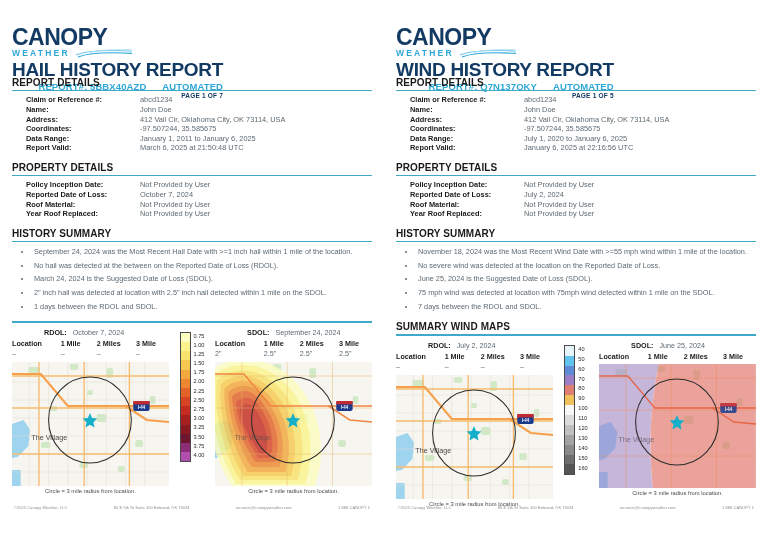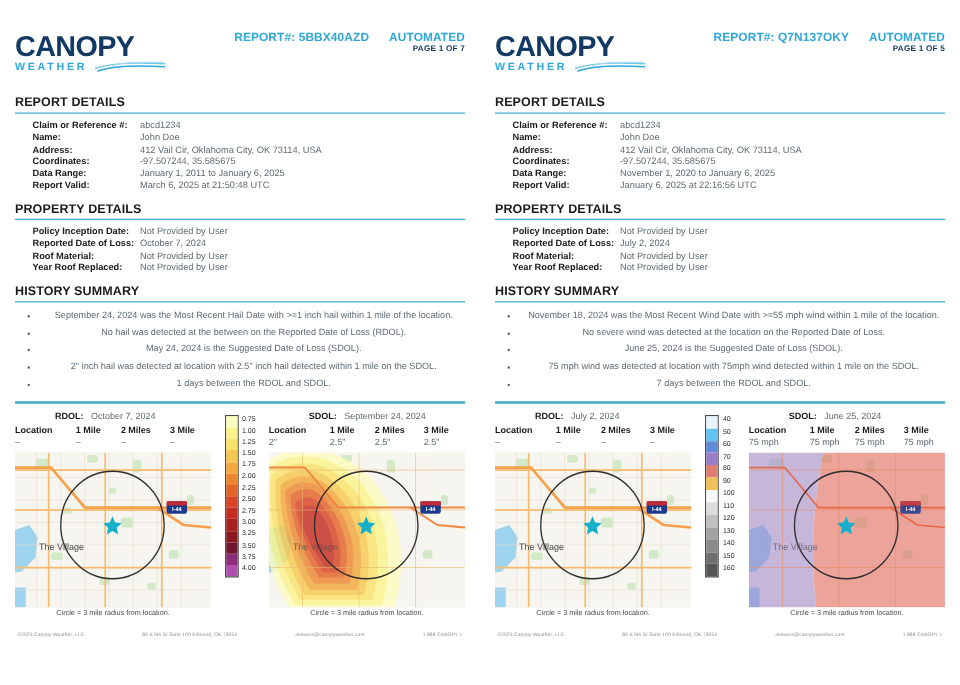--- a/index.html
+++ b/index.html
@@ -29,20 +29,21 @@
     position: absolute;
     left: 12px; right: 12px; top: 22px;
   }
 
   
   .hdr {
     display: flex;
     justify-content: space-between;
     align-items: flex-start;
     height: 46px;
+    flex-direction: column;
   }
   .logo { padding-top: 4px; }
   .logo-canopy {
     font-size: 23px;
     font-weight: bold;
     letter-spacing: -0.5px;
     color: #123A63;
     line-height: 22px;
     font-family: "Liberation Sans", sans-serif;
   }
@@ -113,30 +114,29 @@
     font-size: 7.4px;
     line-height: 9.6px;
   }
   .drow { display: flex; }
   .dlabel {
     width: 86px;
     font-weight: bold;
     color: #1b1b1b;
     flex: 0 0 86px;
   }
-  .dval { color: #5d6a73; }
+  .dval { color: #5d6a73; margin-left: 28px; }
 
   
   .bullets {
     margin-top: 5px;
     padding-left: 20px;
     font-size: 7.3px;
     line-height: 10.5px;
     color: #5d6a73;
-    text-align: center;
   }
   .bullets li { margin-bottom: 3.2px; padding-left: 2px; }
   .bullets li::marker { color: #5d6a73; font-size: 7px; }
 
   
   .maps-wrap {
     margin-top: 5px;
     display: flex;
     gap: 0px;
     position: relative;
@@ -248,20 +248,21 @@
           <div class="logo-sub-row">
             <span class="logo-weather">WEATHER</span>
             <svg class="swoosh" width="60" height="9" viewBox="0 0 60 9">
               <path d="M2 6 C14 1, 38 1, 58 2" stroke="#6FC5E8" stroke-width="1.1" fill="none"></path>
               <path d="M4 8 C16 3.4, 40 3.4, 58 4.4" stroke="#2CA7D8" stroke-width="1.1" fill="none"></path>
               <path d="M16 3.4 C26 0.6, 44 0.6, 57 0.8" stroke="#A8DCF0" stroke-width="0.9" fill="none"></path>
             </svg>
           </div>
         </div>
         <div class="hdr-right">
+          <div class="rpt-title">HAIL HISTORY REPORT</div>
           <div class="rpt-sub-row">
             <span class="rpt-num">REPORT#: 5BBX40AZD</span>
             <span class="rpt-auto">AUTOMATED</span>
           </div>
           <div class="rpt-page">PAGE 1 OF 7</div>
         </div>
       </div>
 
       <div class="sec">
         <div class="sec-title">REPORT DETAILS</div>
@@ -316,21 +317,21 @@
           </div>
         </div>
       </div>
 
       <div class="sec">
         <div class="sec-title">HISTORY SUMMARY</div>
         <div class="sec-rule"></div>
         <ul class="bullets">
           <li>September 24, 2024 was the Most Recent Hail Date with &gt;=1 inch hail within 1 mile of the location.</li>
           <li>No hail was detected at the between on the Reported Date of Loss (RDOL).</li>
-          <li>May 24, 2024 is the Suggested Date of Loss (SDOL).</li>
+          <li>March 24, 2024 is the Suggested Date of Loss (SDOL).</li>
           <li>2" inch hail was detected at location with 2.5" inch hail detected within 1 mile on the SDOL.</li>
           <li>1 days between the RDOL and SDOL.</li>
         </ul>
       </div>
 
       <div class="sec">
         <div class="sec-rule"></div>
 
         <div class="maps-wrap">
 
@@ -535,20 +536,21 @@
           <div class="logo-sub-row">
             <span class="logo-weather">WEATHER</span>
             <svg class="swoosh" width="60" height="9" viewBox="0 0 60 9">
               <path d="M2 6 C14 1, 38 1, 58 2" stroke="#6FC5E8" stroke-width="1.1" fill="none"></path>
               <path d="M4 8 C16 3.4, 40 3.4, 58 4.4" stroke="#2CA7D8" stroke-width="1.1" fill="none"></path>
               <path d="M16 3.4 C26 0.6, 44 0.6, 57 0.8" stroke="#A8DCF0" stroke-width="0.9" fill="none"></path>
             </svg>
           </div>
         </div>
         <div class="hdr-right">
+          <div class="rpt-title">WIND HISTORY REPORT</div>
           <div class="rpt-sub-row">
             <span class="rpt-num">REPORT#: Q7N137OKY</span>
             <span class="rpt-auto">AUTOMATED</span>
           </div>
           <div class="rpt-page">PAGE 1 OF 5</div>
         </div>
       </div>
 
       <div class="sec">
         <div class="sec-title">REPORT DETAILS</div>
@@ -565,21 +567,21 @@
           <div class="drow">
             <div class="dlabel">Address:</div>
             <div class="dval">412 Vail Cir, Oklahoma City, OK 73114, USA</div>
           </div>
           <div class="drow">
             <div class="dlabel">Coordinates:</div>
             <div class="dval">-97.507244, 35.585675</div>
           </div>
           <div class="drow">
             <div class="dlabel">Data Range:</div>
-            <div class="dval">November 1, 2020 to January 6, 2025</div>
+            <div class="dval">July 1, 2020 to January 6, 2025</div>
           </div>
           <div class="drow">
             <div class="dlabel">Report Valid:</div>
             <div class="dval">January 6, 2025 at 22:16:56 UTC</div>
           </div>
         </div>
       </div>
 
       <div class="sec">
         <div class="sec-title">PROPERTY DETAILS</div>
@@ -610,20 +612,21 @@
         <ul class="bullets">
           <li>November 18, 2024 was the Most Recent Wind Date with &gt;=55 mph wind within 1 mile of the location.</li>
           <li>No severe wind was detected at the location on the Reported Date of Loss.</li>
           <li>June 25, 2024 is the Suggested Date of Loss (SDOL).</li>
           <li>75 mph wind was detected at location with 75mph wind detected within 1 mile on the SDOL.</li>
           <li>7 days between the RDOL and SDOL.</li>
         </ul>
       </div>
 
       <div class="sec">
+        <div class="sec-title">SUMMARY WIND MAPS</div>
         <div class="sec-rule"></div>
 
         <div class="maps-wrap">
 
           <div class="map-col left">
             <div class="map-head">
               <span class="k">RDOL:</span>
               <span class="v">July 2, 2024</span>
             </div>
             <table class="map-tbl">
@@ -731,26 +734,20 @@
               <span class="v">June 25, 2024</span>
             </div>
             <table class="map-tbl">
               <tbody>
                   <tr>
                 <th>Location</th>
                 <th>1 Mile</th>
                 <th>2 Miles</th>
                 <th>3 Mile</th>
               </tr>
-              <tr>
-                <td>75 mph</td>
-                <td>75 mph</td>
-                <td>75 mph</td>
-                <td>75 mph</td>
-              </tr>
             </tbody>
               </table>
             <div class="map-box">
               <svg class="map-svg" viewBox="0 0 163 124" preserveAspectRatio="none">
                 <rect x="0" y="0" width="163" height="124" fill="#f7f5ef"></rect>
                 <g fill="#cfe8c4" opacity="0.8">
                   <rect x="17" y="5" width="12" height="7" rx="2"></rect>
                   <rect x="60" y="2" width="9" height="6" rx="2"></rect>
                   <rect x="98" y="6" width="7" height="10" rx="2"></rect>
                   <rect x="88" y="52" width="10" height="8" rx="2"></rect>

